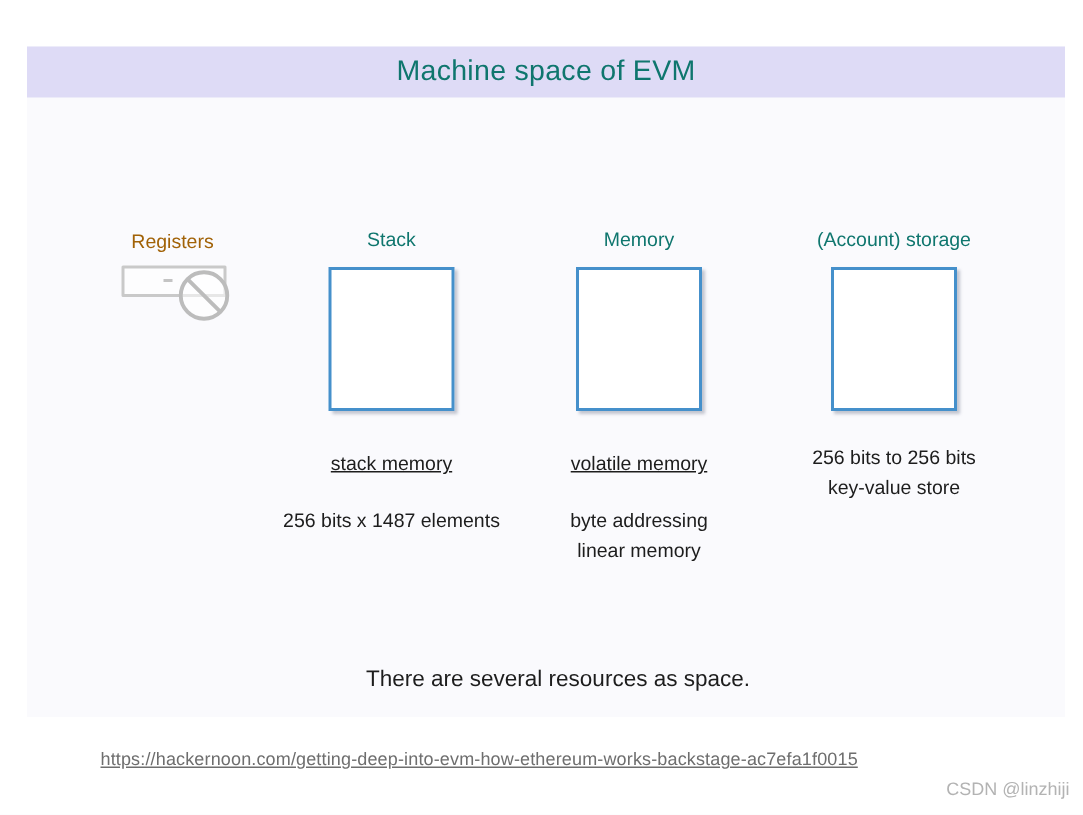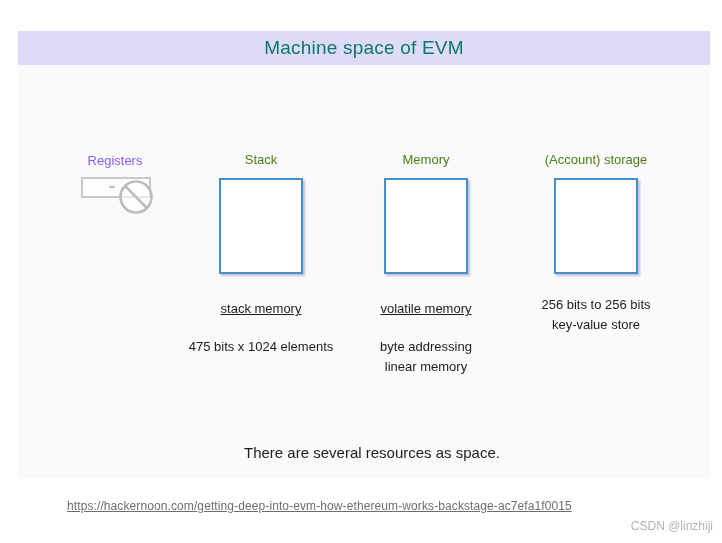--- a/index.html
+++ b/index.html
@@ -15,38 +15,38 @@
   .band{
     position:absolute;left:0;top:0;width:100%;height:34px;
     background:#dedbf6;display:flex;align-items:center;justify-content:center;
   }
   .band .title{
     color:#0f766e;font-size:19px;letter-spacing:.2px;
   }
   
   .reg-label{
     position:absolute;left:27px;top:122px;width:140px;text-align:center;
-    color:#8b5cf6;font-size:13px;
+    color:#a16207;font-size:13px;
   }
   .reg-rect{
     position:absolute;left:63px;top:146px;width:66px;height:17px;
     border:2px solid #c9c9c9;background:#fdfdfe;border-radius:1px;
   }
   .reg-dash{
     position:absolute;left:91px;top:155px;width:6px;height:2px;background:#c4c4c4;
   }
   .reg-no{
     position:absolute;left:99px;top:147px;width:38px;height:38px;
   }
   
   .col{position:absolute;top:122px;width:180px;text-align:center;color:#1d1d1d;}
   .col-stack{left:153px;}
   .col-memory{left:318px;}
   .col-storage{left:488px;}
-  .col-label{font-size:13px;line-height:14px;color:#4d7c0f;}
+  .col-label{font-size:13px;line-height:14px;color:#0f766e;}
   .col-box{
     margin:11px auto 0;width:80px;height:92px;background:#ffffff;
     border:2px solid #4590cb;box-shadow:2px 2px 2px rgba(125,130,150,.45);
   }
   .col-caption{margin-top:27px;font-size:13px;line-height:15px;text-decoration:underline;}
   .col-detail1{margin-top:23px;font-size:13px;line-height:15px;}
   .col-detail2{margin-top:5px;font-size:13px;line-height:15px;}
   .note{
     position:absolute;left:8px;top:413px;width:692px;text-align:center;
     font-size:15px;color:#1d1d1d;
@@ -73,21 +73,21 @@
   <div class="reg-dash"></div>
   <svg class="reg-no" viewBox="0 0 38 38">
     <circle cx="19" cy="19" r="15.5" fill="rgba(255,255,255,0.55)" stroke="#bcbcbc" stroke-width="2.6"></circle>
     <line x1="8.2" y1="8.2" x2="29.8" y2="29.8" stroke="#bcbcbc" stroke-width="2.6"></line>
   </svg>
 
   <div class="col col-stack">
     <div class="col-label">Stack</div>
     <div class="col-box"></div>
     <div class="col-caption">stack memory</div>
-    <div class="col-detail1">475 bits x 1024 elements</div>
+    <div class="col-detail1">256 bits x 1487 elements</div>
     <div class="col-detail2"></div>
   </div>
 
   <div class="col col-memory">
     <div class="col-label">Memory</div>
     <div class="col-box"></div>
     <div class="col-caption">volatile memory</div>
     <div class="col-detail1">byte addressing</div>
     <div class="col-detail2">linear memory</div>
   </div>

